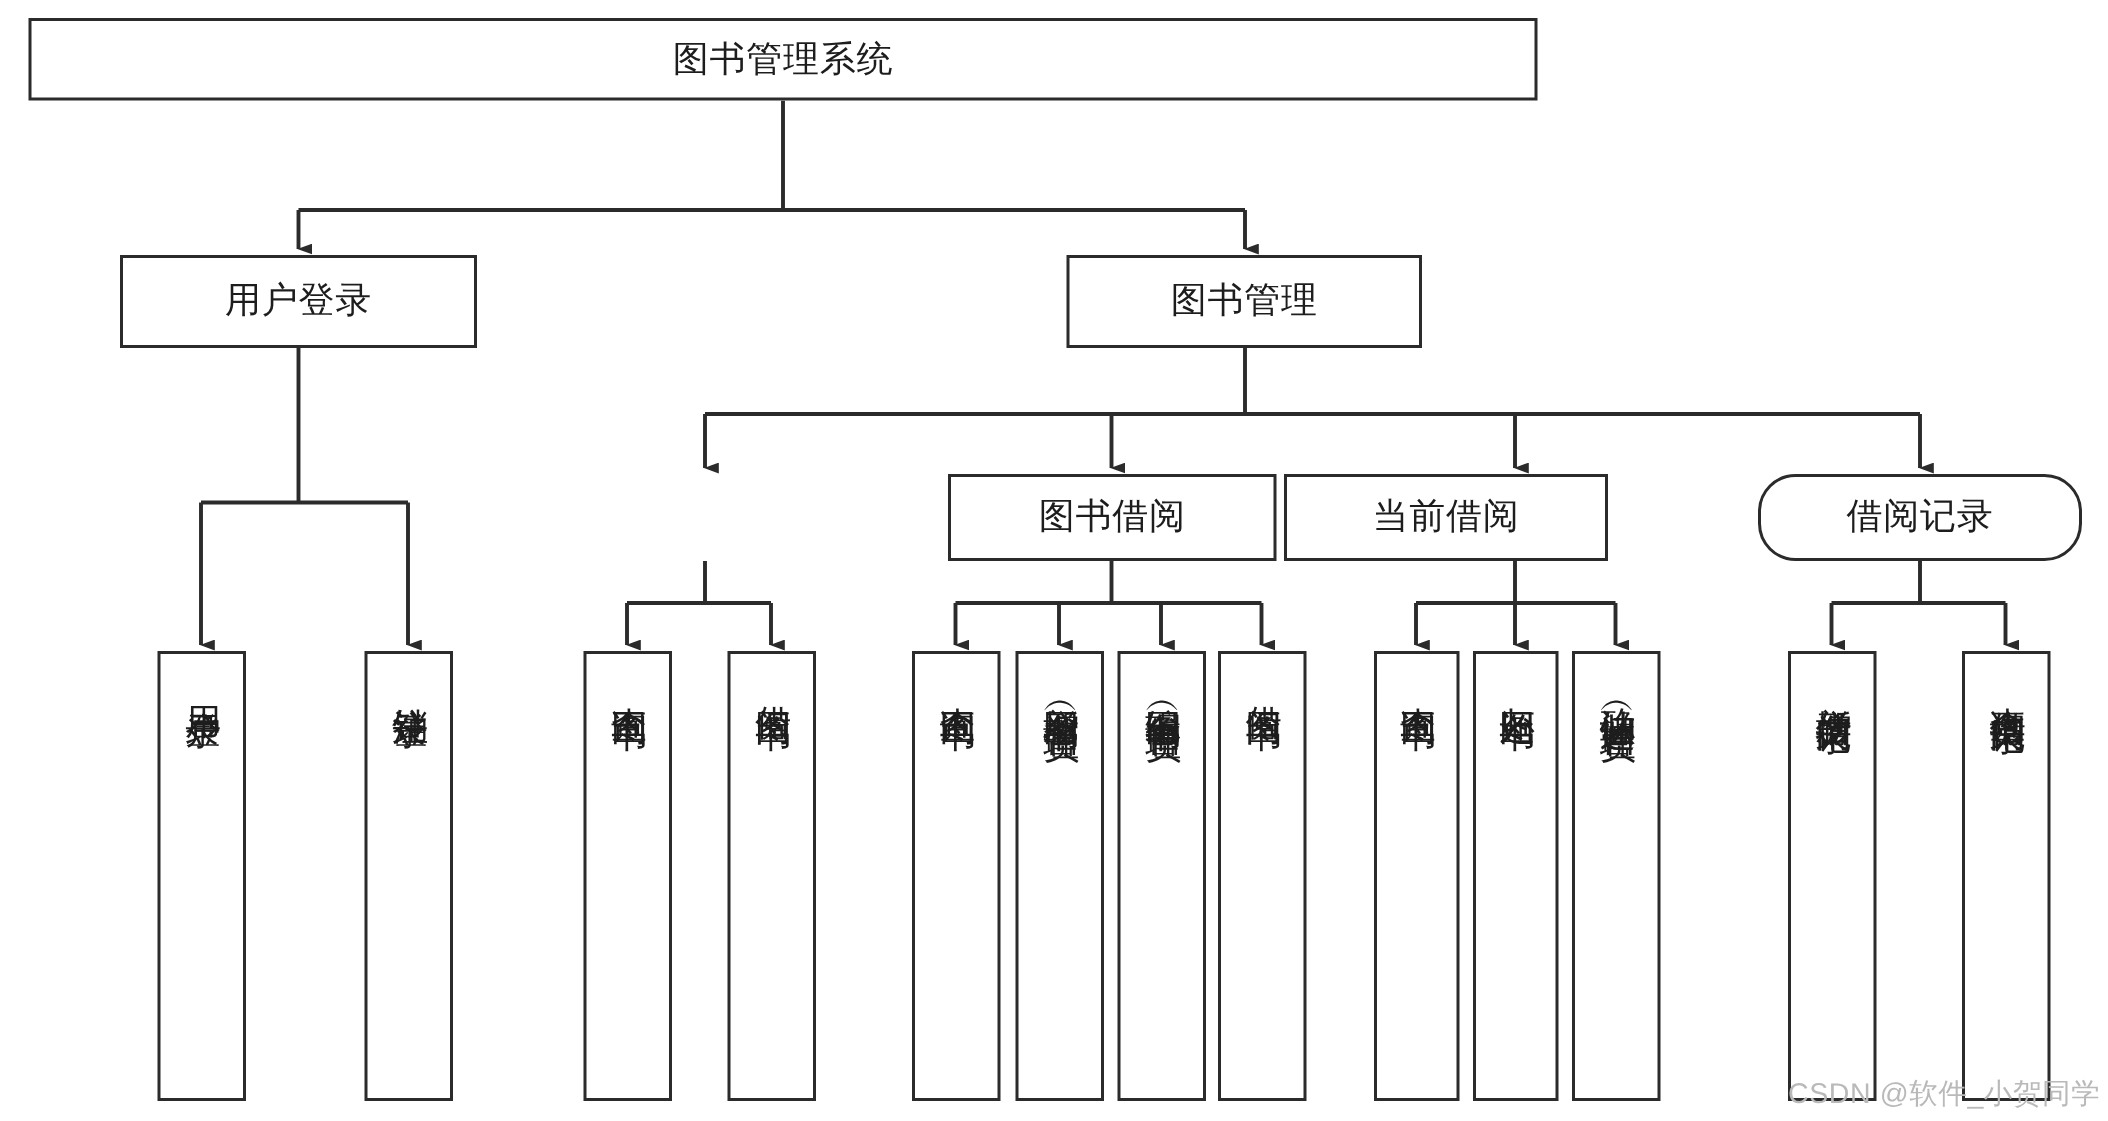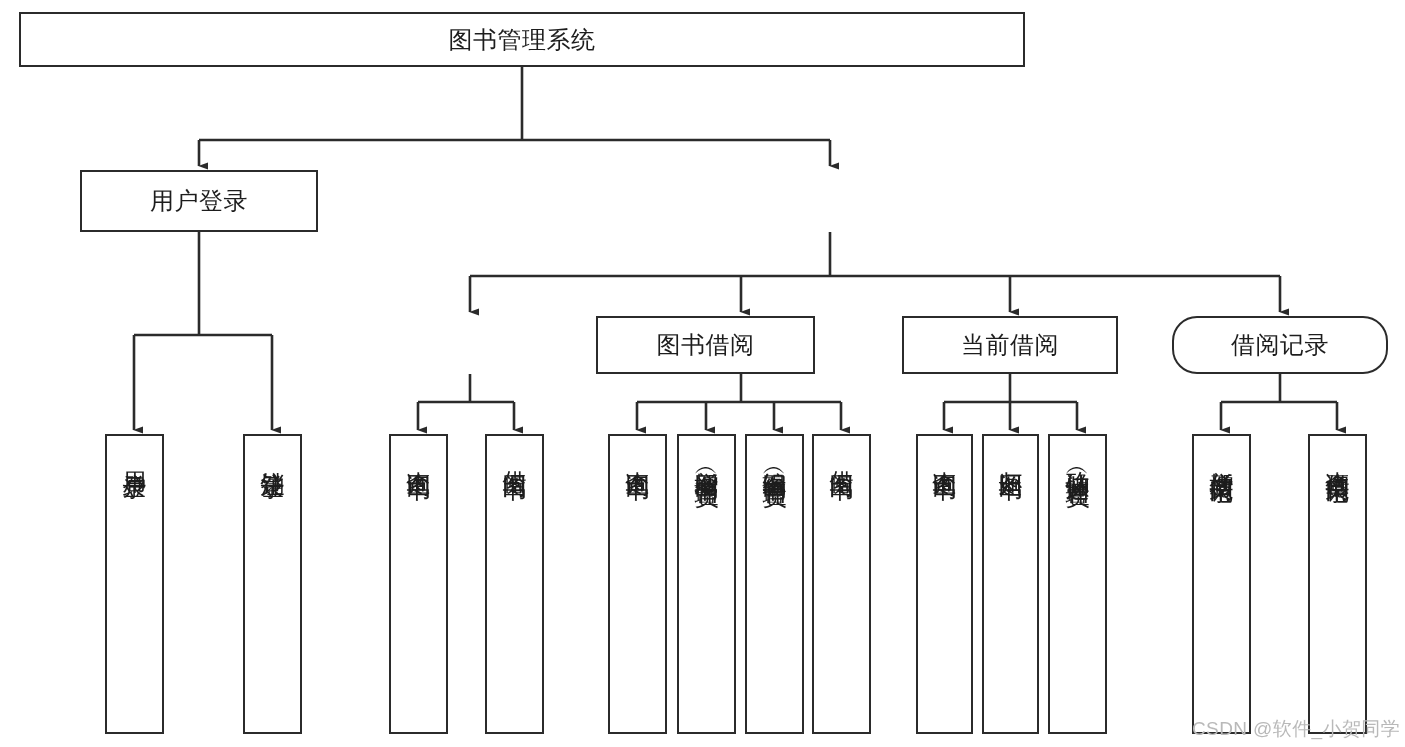--- a/index.html
+++ b/index.html
@@ -118,25 +118,28 @@
     </g>
   </svg>
 
   <div class="node" style="left:19px; top:12px; width:1006px; height:55px;">
     <span class="node-label">图书管理系统</span>
   </div>
 
   <div class="node" style="left:80px; top:170px; width:238px; height:62px;">
     <span class="node-label">用户登录</span>
   </div>
+  <div class="node" style="left:711px; top:170px; width:237px; height:62px;">
+    <span class="node-label">图书管理</span>
+  </div>
 
-  <div class="node" style="left:596px; top:316px; width:219px; height:58px;">
+  <div class="node" style="left:632px; top:316px; width:219px; height:58px;">
     <span class="node-label">图书借阅</span>
   </div>
-  <div class="node" style="left:902px; top:316px; width:216px; height:58px;">
+  <div class="node" style="left:856px; top:316px; width:216px; height:58px;">
     <span class="node-label">当前借阅</span>
   </div>
   <div class="node" style="left:1172px; top:316px; width:216px; height:58px;border-radius:25px;">
     <span class="node-label">借阅记录</span>
   </div>
 
   <div class="node vertical" style="left:105px; top:434px; width:59px; height:300px;">
     <span class="node-label">用户登录</span>
   </div>
   <div class="node vertical" style="left:243px; top:434px; width:59px; height:300px;">

